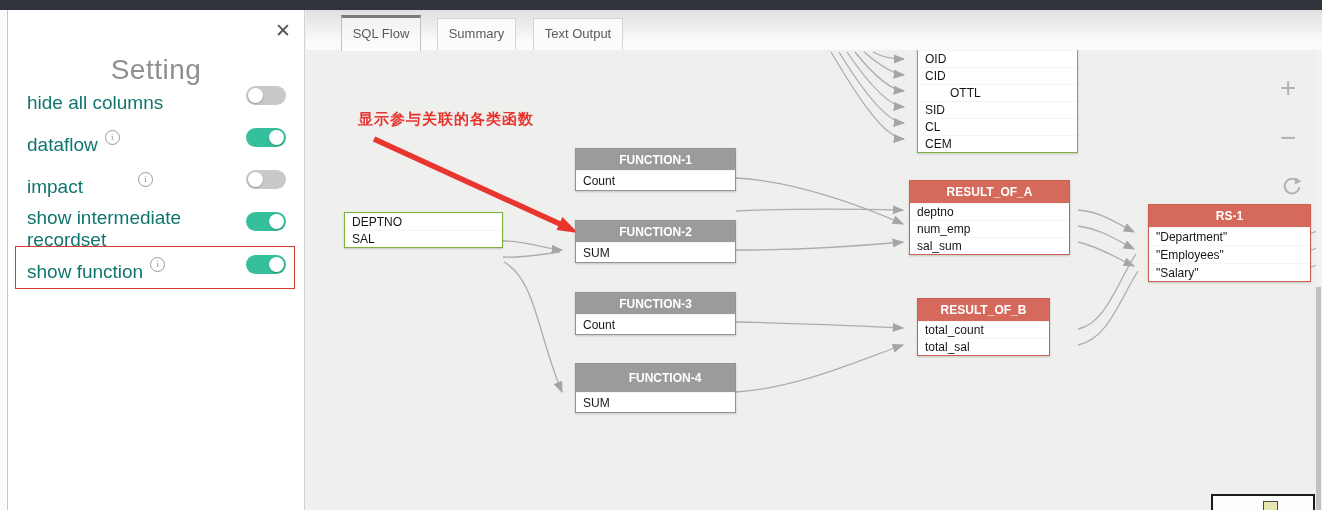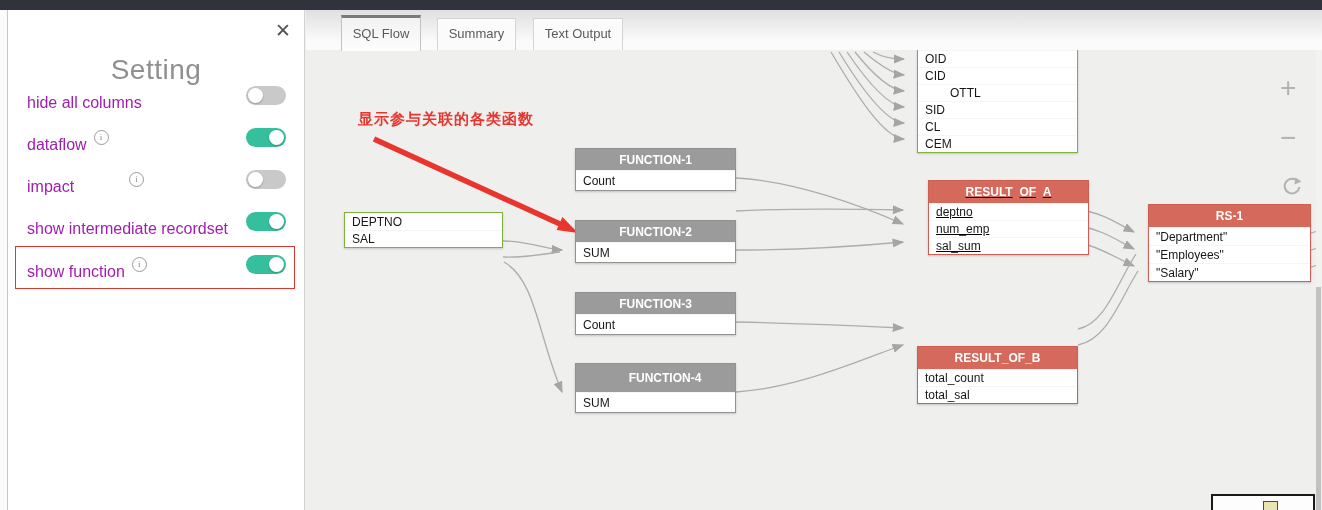--- a/index.html
+++ b/index.html
@@ -12,21 +12,21 @@
   .left-strip{position:absolute;left:0;top:10px;width:7px;bottom:0;background:#fbfbfb;z-index:50;}
 
   
   .sidebar{position:absolute;left:7px;top:10px;width:298px;bottom:0;background:#fff;
     border-left:1px solid #c8c8c8;border-right:1px solid #d2d2d2;z-index:55;box-sizing:border-box;}
   .close-btn{position:absolute;top:11px;right:13px;font-size:19px;color:#555;cursor:pointer;line-height:20px;}
   .setting-title{position:absolute;top:44px;left:0;width:100%;text-align:center;
     font-size:28px;color:#8f8f8f;font-weight:400;letter-spacing:.5px;}
   .side-row{position:absolute;left:0;width:100%;height:24px;display:flex;align-items:center;
     padding:0 18px 0 19px;box-sizing:border-box;}
-  .side-label{font-size:16px;color:#a21caf;margin-top:16px;}
+  .side-label{font-size:19px;color:#0f766e;margin-top:16px;}
   .info-icon{width:13px;height:13px;border:1px solid #9a9a9a;border-radius:50%;margin-left:7px;
     font-size:9px;line-height:13px;text-align:center;color:#8a8a8a;font-family:"Liberation Serif",serif;flex:0 0 auto;}
   .toggle{margin-left:auto;width:40px;height:19px;border-radius:10px;position:relative;flex:0 0 auto;cursor:pointer;}
   .toggle.on{background:#36bf9c;}
   .toggle.off{background:#c9c9c9;}
   .toggle .knob{position:absolute;top:2px;width:15px;height:15px;border-radius:50%;background:#fff;
     box-shadow:0 1px 2px rgba(0,0,0,.25);}
   .toggle.on .knob{right:2px;}
   .toggle.off .knob{left:2px;}
   .hl-box{position:absolute;left:7px;top:236px;width:278px;height:41px;border:1px solid #d93a30;pointer-events:none;}
@@ -144,27 +144,27 @@
       <div class="row" style="height: 19px;">SUM</div>
     </div>
     <div class="node node-gray" style="left: 575px; top: 292px; width: 161px;">
       <div class="hdr" style="height: 21px;">FUNCTION-3</div>
       <div class="row" style="height: 19px;">Count</div>
     </div>
     <div class="node node-gray" style="left: 575px; top: 363px; width: 161px;">
       <div class="hdr" style="height: 28px; padding-left: 19px;">FUNCTION-4</div>
       <div class="row" style="height: 19px;">SUM</div>
     </div>
-    <div class="node node-red" style="left: 928px; top: 180px; width: 161px; text-decoration: underline;">
+    <div class="node node-red" style="left: 909px; top: 180px; width: 161px;">
       <div class="hdr" style="height: 22px;">RESULT_OF_A</div>
       <div class="row" style="height: 16px;">deptno</div>
       <div class="row" style="height: 16px;">num_emp</div>
       <div class="row" style="height: 16px;">sal_sum</div>
     </div>
-    <div class="node node-red" style="left: 917px; top: 298px; width: 161px; margin-top: 48px;">
+    <div class="node node-red" style="left: 917px; top: 298px; width: 133px;">
       <div class="hdr" style="height: 22px;">RESULT_OF_B</div>
       <div class="row" style="height: 16px;">total_count</div>
       <div class="row" style="height: 16px;">total_sal</div>
     </div>
     <div class="node node-red" style="left: 1148px; top: 204px; width: 163px;">
       <div class="hdr" style="height: 22px;">RS-1</div>
       <div class="row" style="height: 17px;">"Department"</div>
       <div class="row" style="height: 17px;">"Employees"</div>
       <div class="row" style="height: 17px;">"Salary"</div>
     </div>

